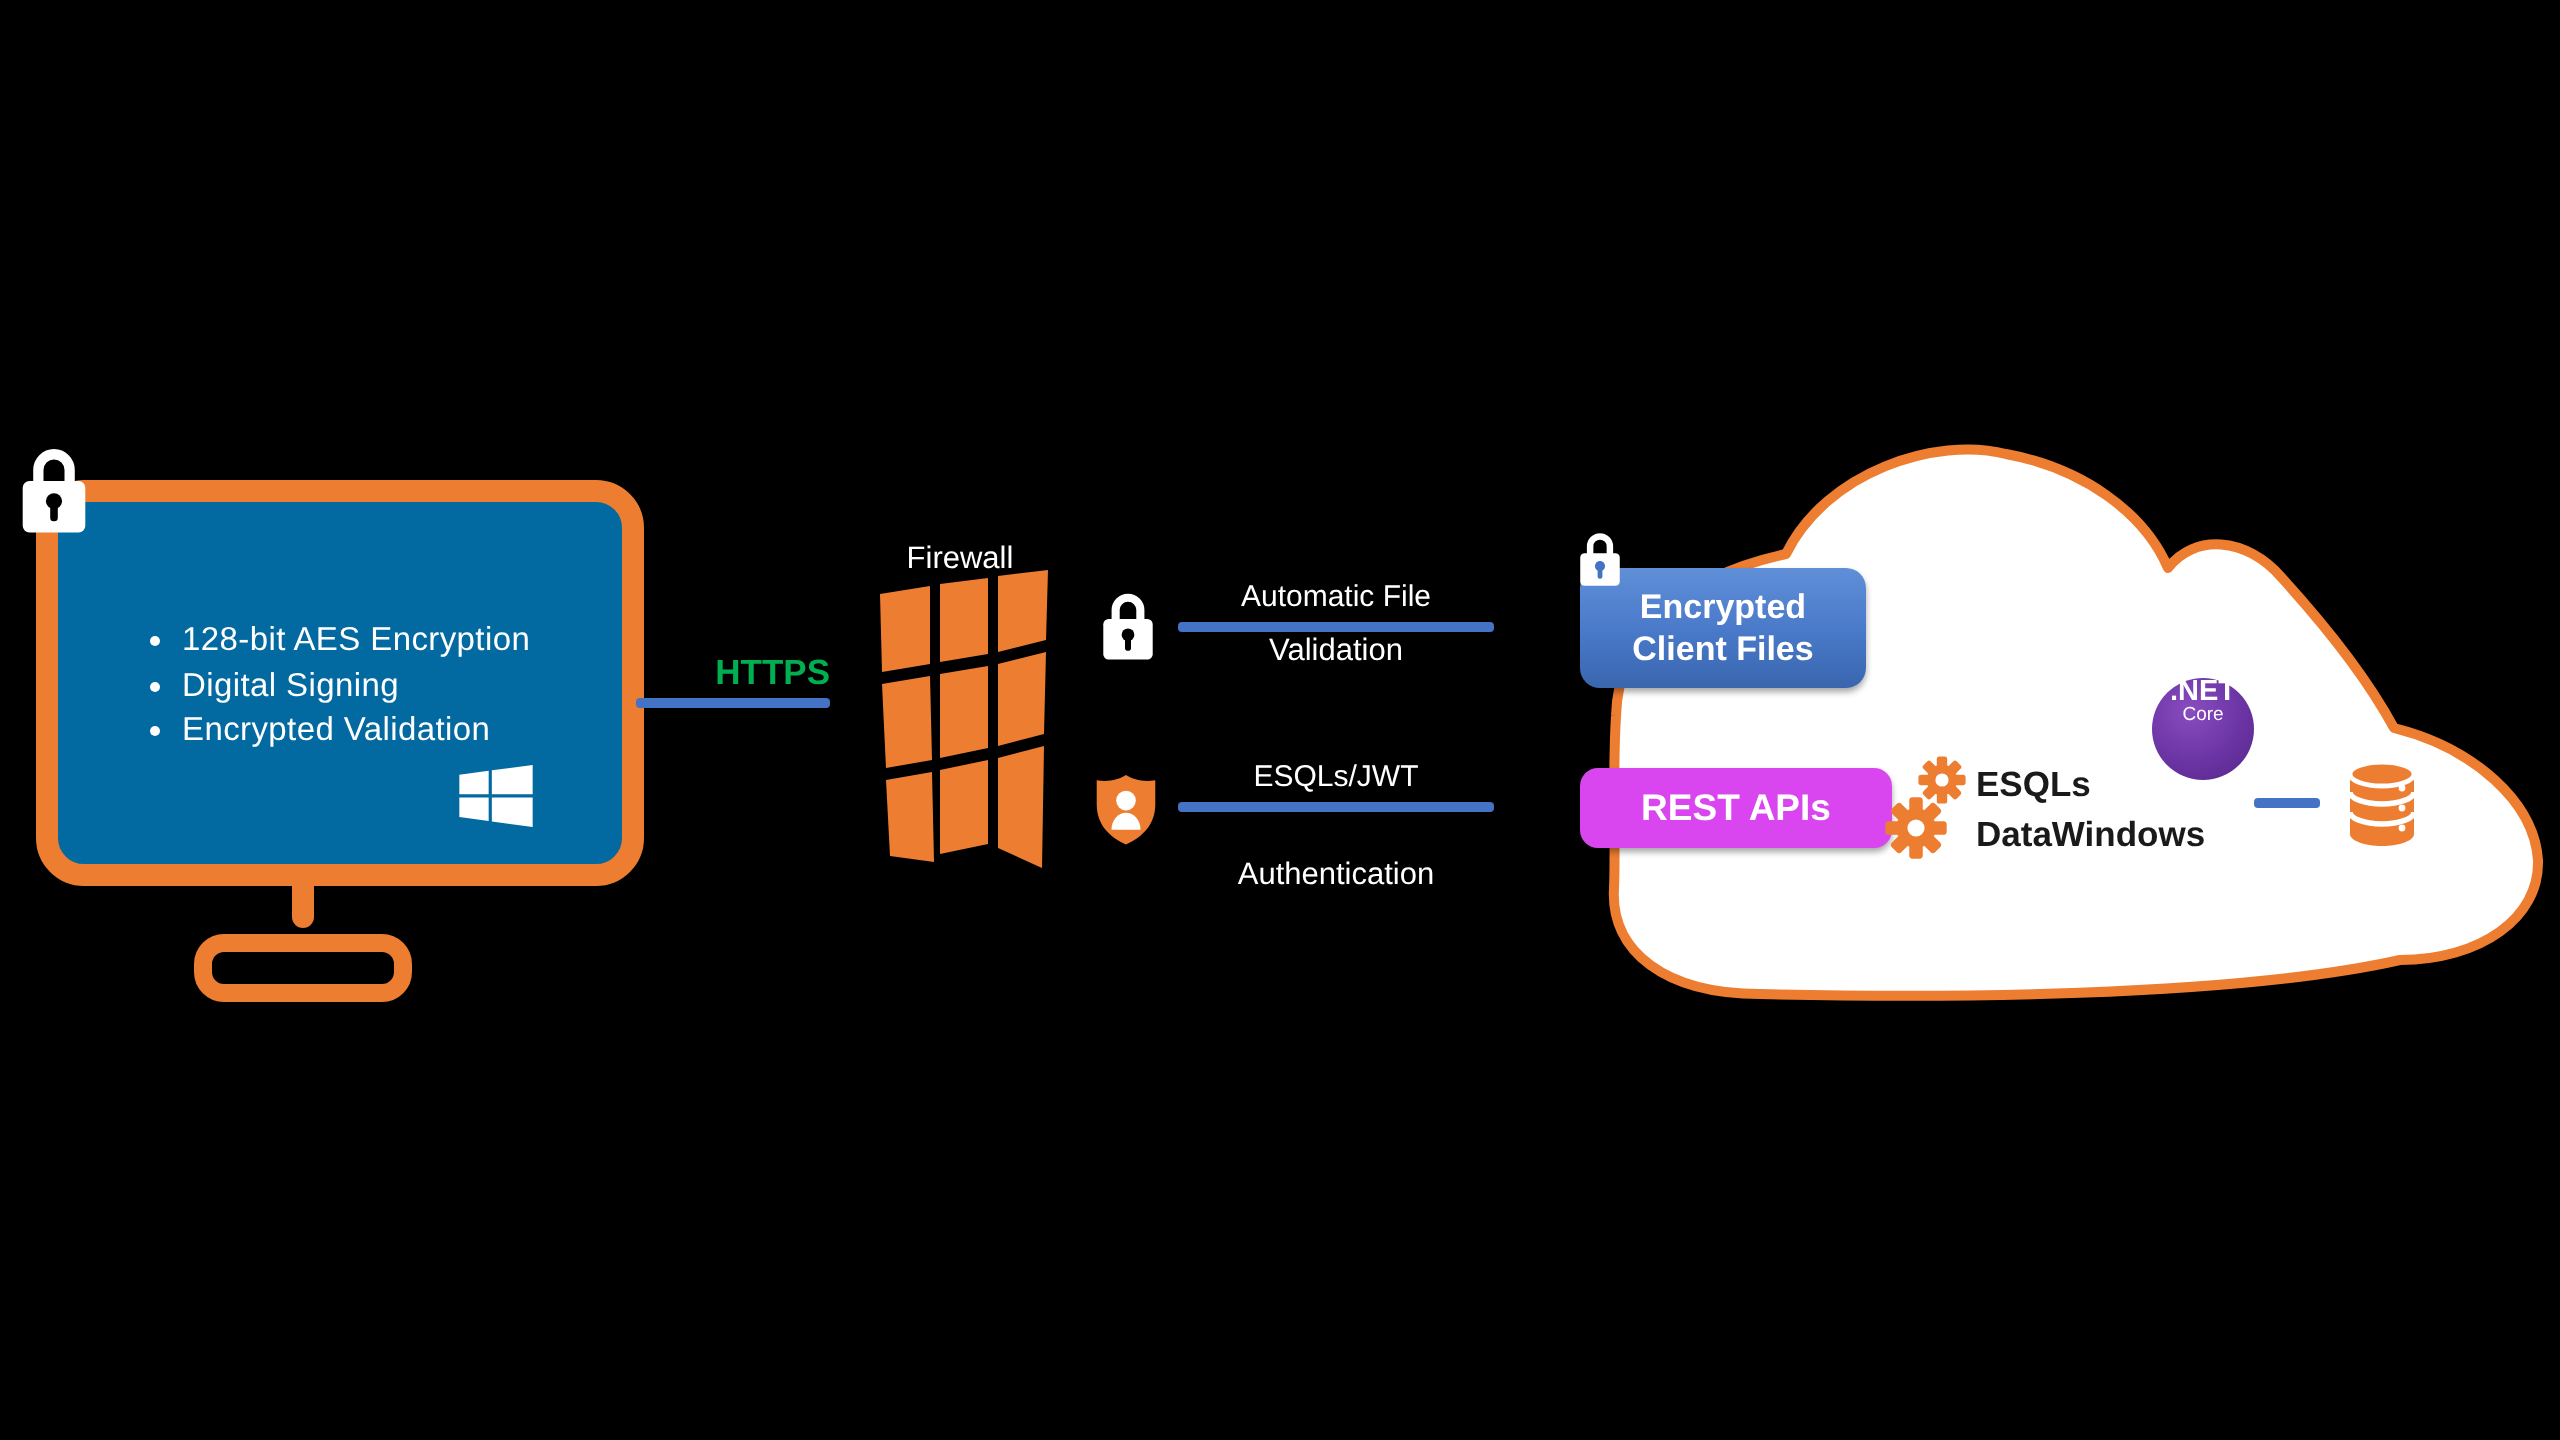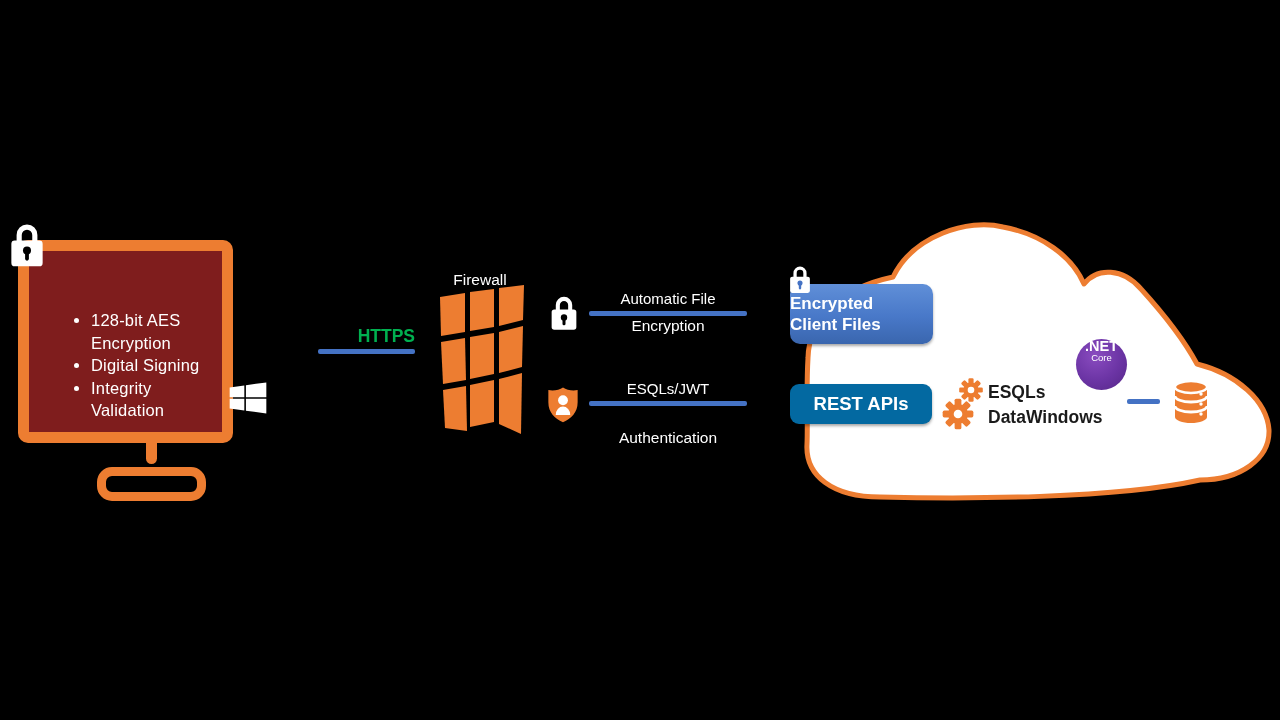--- a/index.html
+++ b/index.html
@@ -1,44 +1,44 @@
 <!DOCTYPE html>
 <html><head>
 <meta charset="utf-8">
 <style>
   html,body{margin:0;padding:0;background:#000;}
   body{width:1280px;height:720px;overflow:hidden;font-family:"Liberation Sans",sans-serif;}
   .stage{position:relative;width:1280px;height:720px;background:#000;}
   .abs{position:absolute;box-sizing:border-box;}
 
   
-  .monitor-frame{left:18px;top:240px;width:215px;height:203px;border:11px solid #ED7D31;border-radius:10px;background:#7f1d1d;}
+  .monitor-frame{left:18px;top:240px;width:304px;height:203px;border:11px solid #ED7D31;border-radius:24px;background:#0369a1;}
   .feature-list{position:absolute;left:42px;top:58px;margin:0;padding:0 0 0 20px;color:#fff;font-size:16.5px;line-height:22.5px;letter-spacing:.2px;}
   .feature-list li{margin:0;}
   .monitor-stem{left:146px;top:441px;width:11px;height:23px;background:#ED7D31;border-radius:0 0 6px 6px;}
   .monitor-base{left:97px;top:467px;width:109px;height:34px;border:9px solid #ED7D31;border-radius:15px;background:transparent;}
 
   
   .https-label{left:318px;top:326px;width:97px;text-align:right;color:#00B050;font-weight:bold;font-size:17.5px;}
   .blue-line{background:#4472C4;border-radius:2px;}
 
   
   .firewall-label{left:428px;top:255px;width:104px;text-align:center;color:#fff;font-size:15.5px;margin-top:16px;}
 
   
   .prot-title{width:172px;text-align:center;color:#fff;font-size:15px;}
   .prot-sub{width:172px;text-align:center;color:#fff;font-size:15.5px;}
 
   
   .btn-blue{left:790px;top:284px;width:143px;height:60px;border-radius:10px;
     background:linear-gradient(180deg,#608FD8 0%,#4878C8 55%,#3A66AE 100%);
     color:#fff;font-weight:bold;font-size:17px;line-height:21.5px;
-    display:flex;flex-direction:column;align-items:flex-start;justify-content:center;z-index:3;
+    display:flex;flex-direction:column;align-items:center;justify-content:center;z-index:3;
     box-shadow:0 2px 3px rgba(0,0,0,.35);}
-  .btn-orange{left:790px;top:384px;width:142px;height:40px;border-radius:9px;background:#0369a1;
+  .btn-orange{left:790px;top:384px;width:156px;height:40px;border-radius:9px;background:#d946ef;
     color:#fff;font-weight:bold;font-size:18.5px;display:flex;align-items:center;justify-content:center;z-index:3;
     box-shadow:0 2px 3px rgba(0,0,0,.35);}
   .components{left:988px;top:380px;color:#1a1a1a;font-weight:bold;font-size:17.5px;line-height:25px;z-index:3;}
   .dotnet-badge{left:1076px;top:339px;width:51px;height:51px;border-radius:50%;
     background:radial-gradient(circle at 38% 32%,#8a4cc0 0%,#6b34a4 55%,#552687 100%);
     color:#fff;display:flex;flex-direction:column;align-items:center;justify-content:flex-start;z-index:3;}
   .dotnet-name{font-weight:bold;font-size:14.5px;line-height:14px;}
   .dotnet-edition{font-size:9.5px;line-height:10px;}
   .z2{z-index:2}.z3{z-index:3}.z4{z-index:4}
 </style>
@@ -51,21 +51,21 @@
     <path d="M10 19 v-7 a7 7 0 0 1 14 0 v7" fill="none" stroke="#fff" stroke-width="4.6"></path>
     <rect x="3" y="17" width="28" height="23" rx="3" fill="#fff"></rect>
     <circle cx="17" cy="26" r="3.6" fill="#000"></circle>
     <rect x="15.3" y="27" width="3.4" height="8" rx="1.6" fill="#000"></rect>
   </svg>
 
   <div class="abs monitor-frame">
     <ul class="feature-list">
       <li>128-bit AES Encryption</li>
       <li>Digital Signing</li>
-      <li>Integrity Validation</li>
+      <li>Encrypted Validation</li>
     </ul>
   </div>
 
   <svg class="abs z3" style="left:228px;top:382px" width="40" height="33" viewBox="0 0 32 27" fill="#fff">
     <path d="M1 4.4 L13 2.8 V12.4 H1 Z"></path>
     <path d="M14.3 2.6 L31 0.4 V12.4 H14.3 Z"></path>
     <path d="M1 13.7 H13 V23.3 L1 21.7 Z"></path>
     <path d="M14.3 13.7 H31 V25.8 L14.3 23.5 Z"></path>
   </svg>
 
@@ -89,21 +89,21 @@
   </svg>
 
   <svg class="abs" style="left:549px;top:294px" width="30" height="38" viewBox="0 0 34 42">
     <path d="M10 19 v-7 a7 7 0 0 1 14 0 v7" fill="none" stroke="#fff" stroke-width="4.6"></path>
     <rect x="3" y="17" width="28" height="23" rx="3" fill="#fff"></rect>
     <circle cx="17" cy="26" r="3.6" fill="#000"></circle>
     <rect x="15.3" y="27" width="3.4" height="8" rx="1.6" fill="#000"></rect>
   </svg>
   <div class="abs prot-title" style="left:582px;top:290px">Automatic File</div>
   <div class="abs blue-line" style="left:589px;top:311px;width:158px;height:5px"></div>
-  <div class="abs prot-sub" style="left:582px;top:317px">Encryption</div>
+  <div class="abs prot-sub" style="left:582px;top:317px">Validation</div>
 
   <svg class="abs" style="left:546px;top:386px" width="34" height="38" viewBox="0 0 36 40">
     <path d="M18 1.5 C22 4.2 28 5.3 33.5 4.2 L33.5 17 C33.5 27.8 26.8 34.3 18 38.3 C9.2 34.3 2.5 27.8 2.5 17 L2.5 4.2 C8 5.3 14 4.2 18 1.5 Z" fill="#ED7D31"></path>
     <circle cx="18" cy="15" r="5.2" fill="#fff"></circle>
     <path d="M10.3 30.5 a7.7 9 0 0 1 15.4 0 z" fill="#fff"></path>
   </svg>
   <div class="abs prot-title" style="left:582px;top:380px">ESQLs/JWT</div>
   <div class="abs blue-line" style="left:589px;top:401px;width:158px;height:5px"></div>
   <div class="abs prot-sub" style="left:582px;top:429px">Authentication</div>
 

